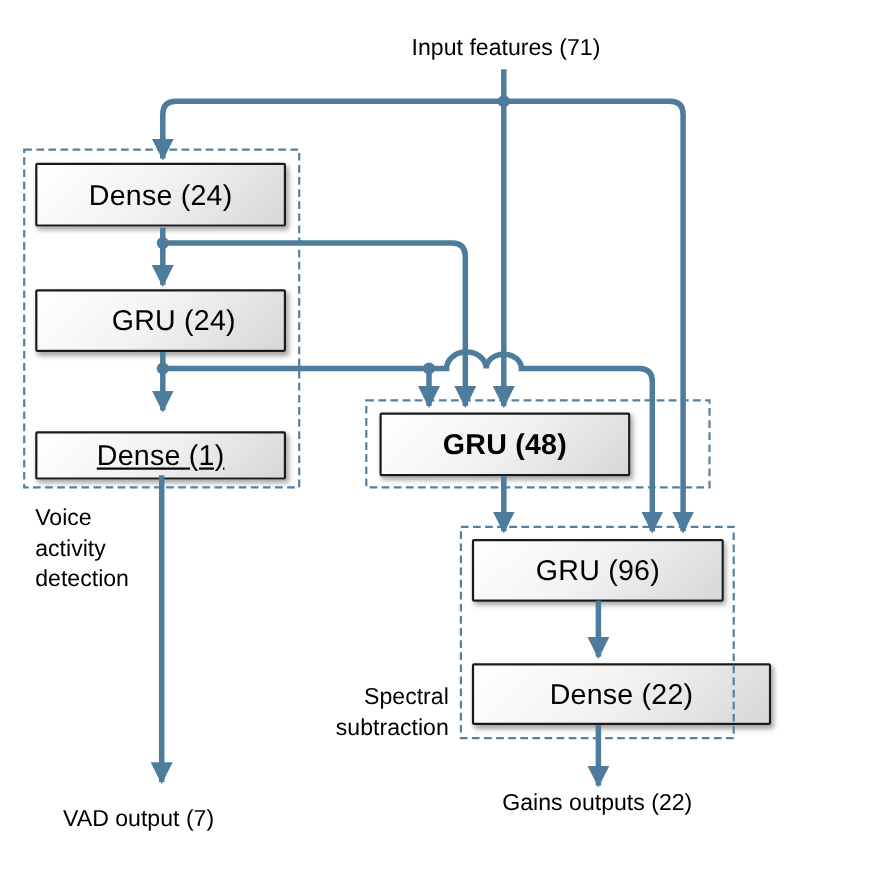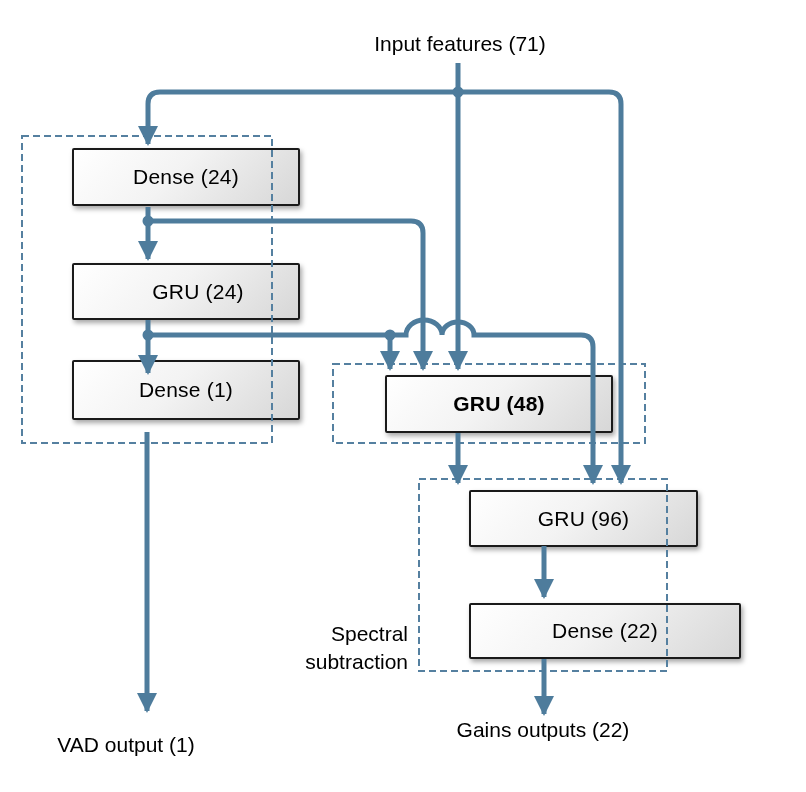--- a/index.html
+++ b/index.html
@@ -26,24 +26,23 @@
   .node{
     position:absolute;
     box-sizing:border-box;
     border:2.4px solid var(--box-border);
     border-radius:2px;
     background:linear-gradient(135deg, var(--box-fill-start) 0%, #f3f3f3 45%, var(--box-fill-end) 100%);
     box-shadow:2px 3px 5px rgba(0,0,0,0.35);
     display:flex;
     align-items:center;
     justify-content:center;
-    font-size:21px;
+    font-size:26px;
     color:var(--text);
     letter-spacing:0.2px;
-    margin-left:40px;
   }
   .label{
     position:absolute;
     font-size:21px;
     color:var(--text);
     line-height:28px;
     white-space:pre-line;
   }
   .label.center{text-align:center;}
   .label.right{text-align:right;}
@@ -67,32 +66,35 @@
   .jdot{fill:var(--line);}
   #ah path{fill:var(--line);}
 </style>
 </head>
 <body>
 
 <div class="canvas">
 
   <div class="label center" style="left:340px;top:30px;width:240px;">Input features (71)</div>
 
+  <div class="label" style="left:32px;top:457px;width:130px;">Voice
+activity
+detection</div>
 
 
   <div class="label right" style="left:288px;top:620px;width:120px;">Spectral
 subtraction</div>
 
-  <div class="label center" style="left:26px;top:731px;width:200px;">VAD output (1)</div>
+  <div class="label center" style="left:26px;top:731px;width:200px;">VAD output (7)</div>
 
   <div class="label center" style="left:443px;top:716px;width:200px;">Gains outputs (22)</div>
 
   <div class="node" style="left:32px;top:148px;width:228px;height:58px;">Dense (24)</div>
   <div class="node" style="left:32px;top:263px;width:228px;height:57px;padding-left:24px;">GRU (24)</div>
-  <div class="node" style="left:32px;top:360px;width:228px;height:60px;">Dense (1)</div>
+  <div class="node" style="left:32px;top:392px;width:228px;height:44px;text-decoration:underline;">Dense (1)</div>
   <div class="node" style="left:345px;top:375px;width:228px;height:58px;font-weight:bold;">GRU (48)</div>
   <div class="node" style="left:429px;top:490px;width:229px;height:57px;">GRU (96)</div>
   <div class="node" style="left:429px;top:603px;width:272px;height:56px;">Dense (22)</div>
 
   <svg class="overlay" viewBox="0 0 806 792">
     <defs>
       <marker id="ah" viewBox="0 0 10 10" refX="9" refY="5" markerWidth="4" markerHeight="4" orient="auto-start-reverse">
         <path d="M0,0 L10,5 L0,10 Z"></path>
       </marker>
     </defs>

